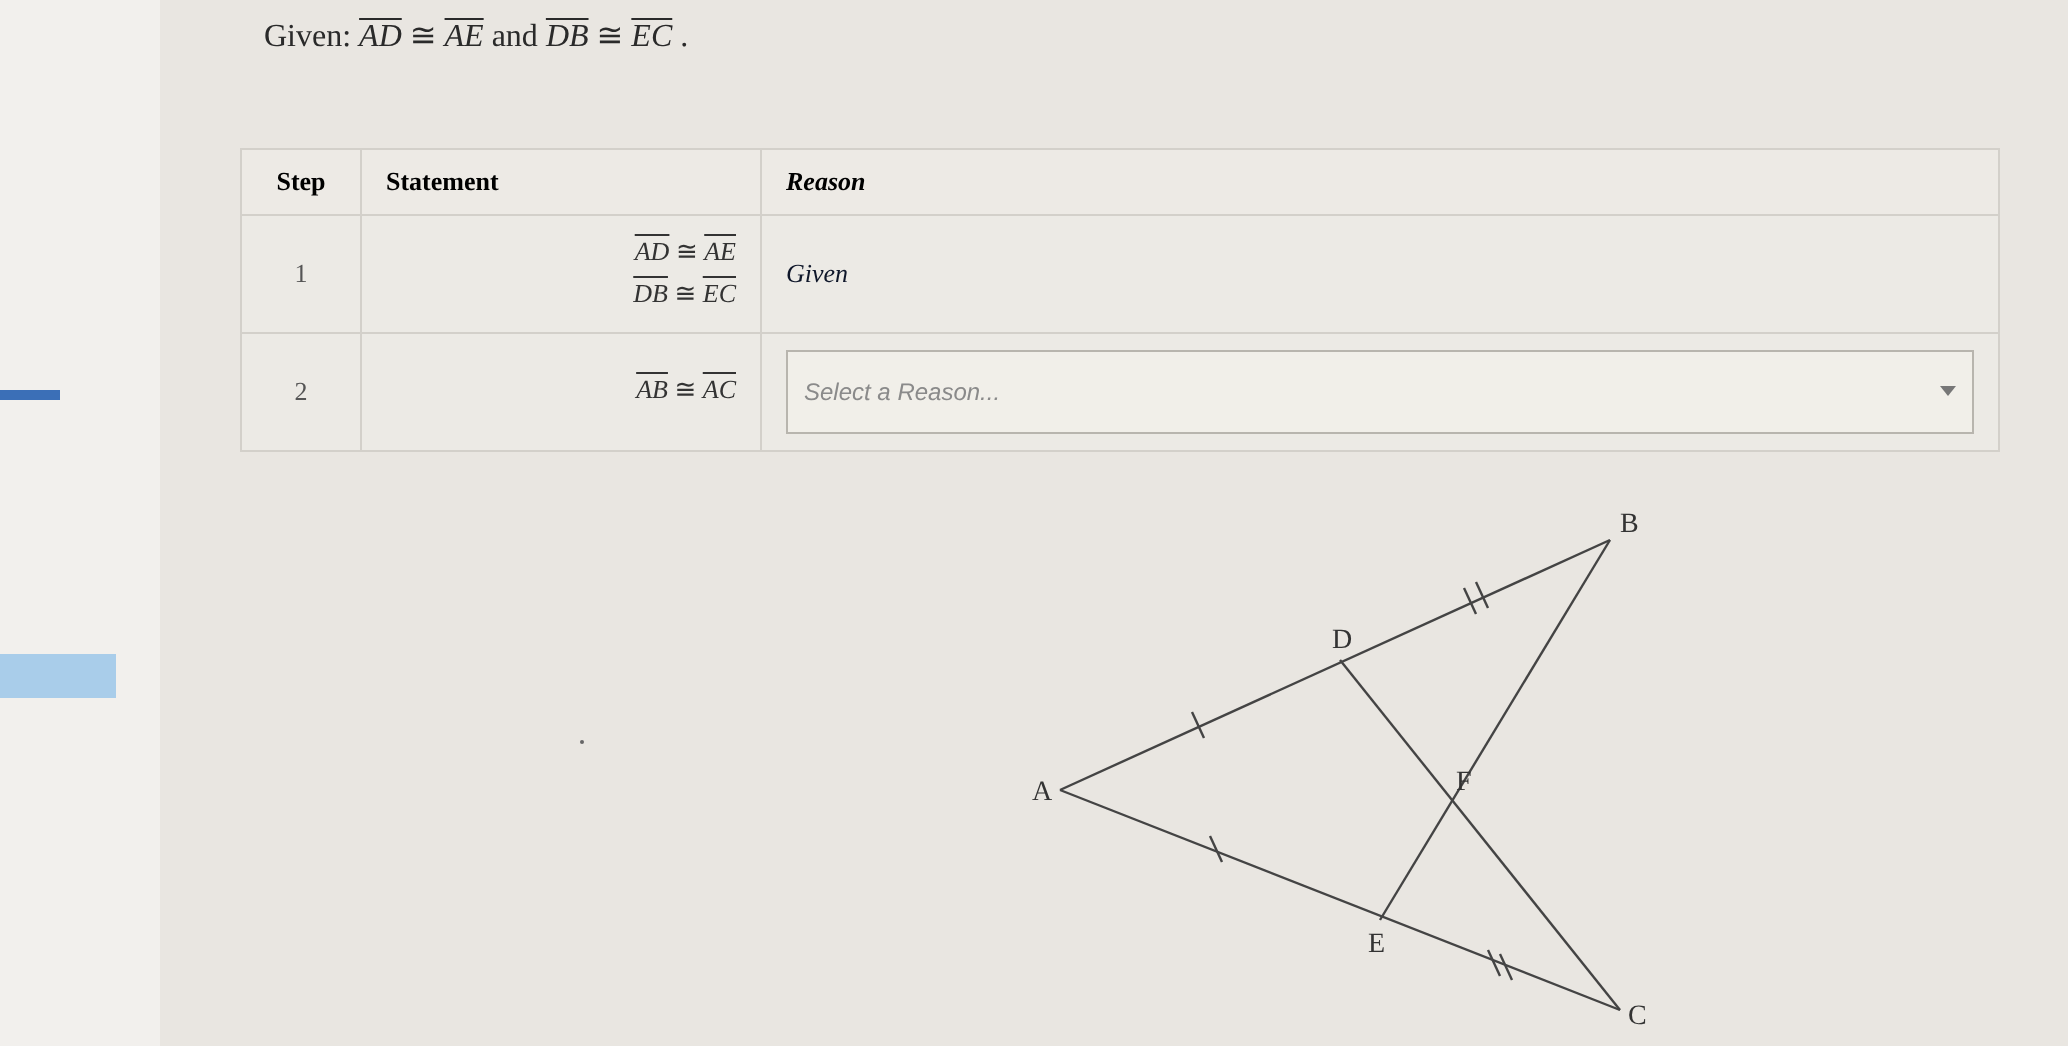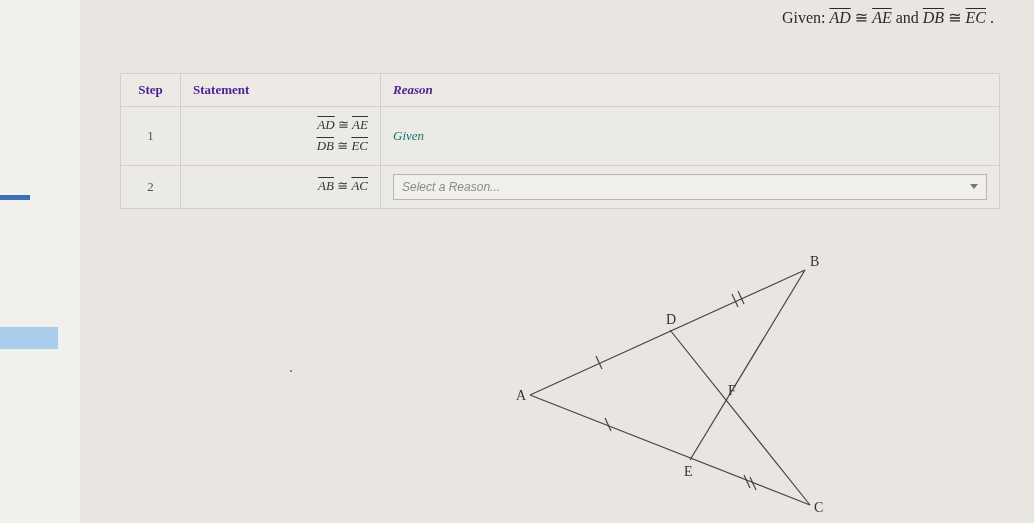--- a/index.html
+++ b/index.html
@@ -31,60 +31,59 @@
     position: absolute;
     left: 80px; top: 0; right: 0; bottom: 0;
     background: #e9e6e1;
     padding: 0 40px;
   }
   .given, .prove {
     font-size: 16px;
     color: #2a2a2a;
     margin-top: 8px;
     margin-left: 12px;
-    text-align: right;
   }
   .prove { margin-top: 18px; }
   .ovl { text-decoration: overline; font-style: italic; }
   .ital { font-style: italic; }
 
   .proof-table {
     margin-top: 46px;
     width: 880px;
     border-collapse: collapse;
     background: #eceae5;
   }
   .proof-table th, .proof-table td {
     border: 1px solid #d3d0ca;
     padding: 8px 12px;
     font-size: 13px;
     vertical-align: middle;
   }
   .proof-table th {
     font-weight: bold;
     font-family: Georgia, serif;
-    color: #4c1d95;
+    color: #000000;
     background: #edeae5;
   }
   .col-step { width: 60px; text-align: center; }
   .col-stmt { width: 200px; text-align: left; }
   .col-reason { text-align: left; font-style: italic; }
   .step-num { text-align: center; color: #555; }
   .stmt-cell { text-align: right; font-size: 14px; }
   .stmt-line { line-height: 1.6; }
-  .reason-given { color: #0f766e; font-size: 13px; }
+  .reason-given { color: #0f172a; font-size: 13px; }
 
   .reason-select {
     width: 100%;
     display: flex;
     align-items: center;
     justify-content: space-between;
     border: 1px solid #b8b5ae;
     background: #f1efe9;
-    height: 26px;
+    height: 42px;
     padding: 0 8px;
     font-size: 12px;
     color: #8a8a8a;
     cursor: pointer;
     font-family: Arial, sans-serif;
   }
   .reason-select .caret {
     width: 0; height: 0;
     border-left: 4px solid transparent;
     border-right: 4px solid transparent;

